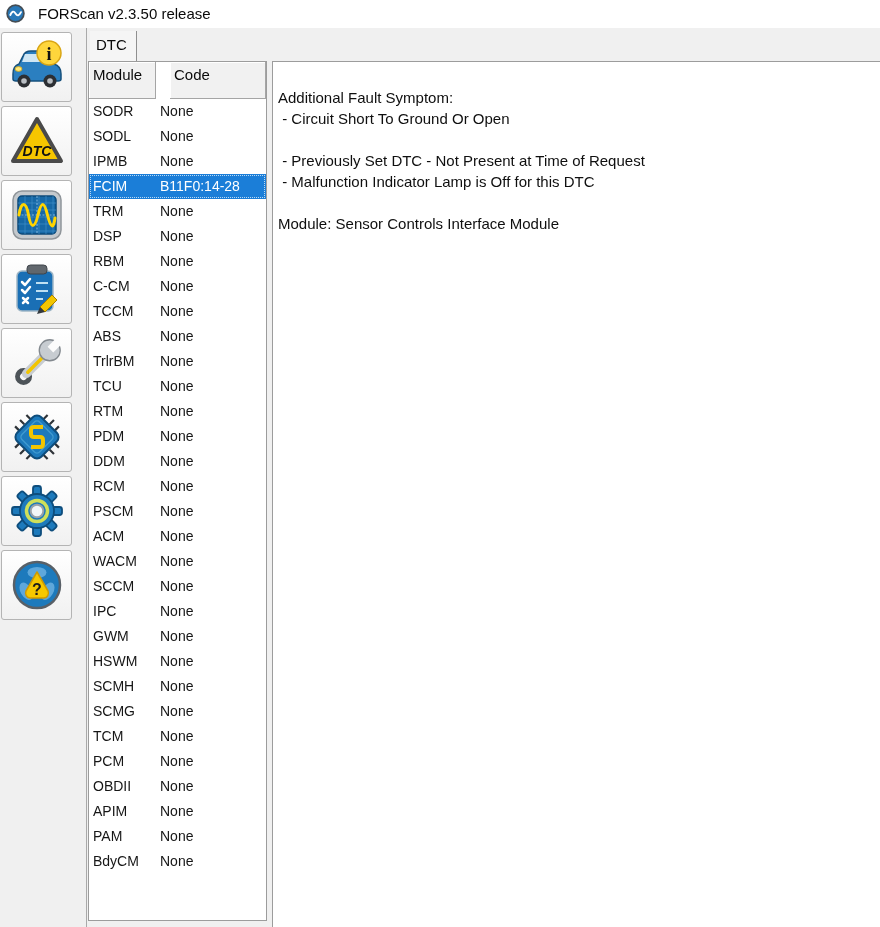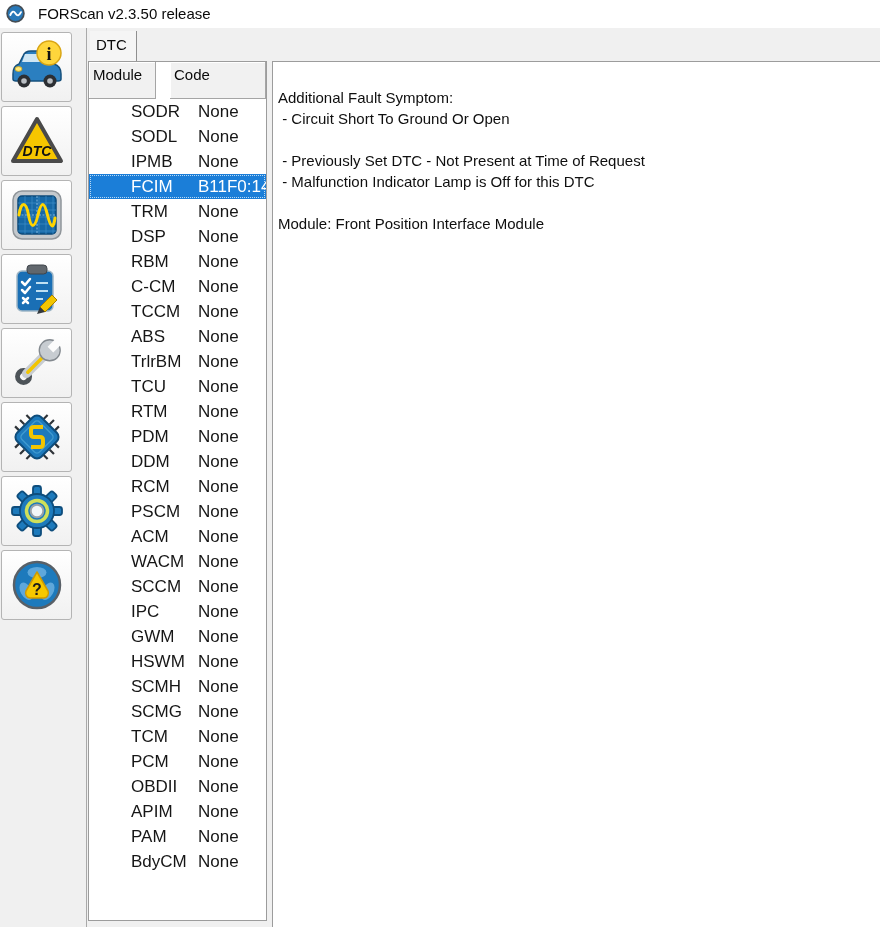--- a/index.html
+++ b/index.html
@@ -55,21 +55,21 @@
   .thead { display:flex; height:37px; }
   .th {
     background:#f1f1f1;
     border-right:1px solid #a5a5a5; border-bottom:1px solid #a5a5a5;
     box-shadow:inset 0 1px 0 #ffffff, inset 1px 0 0 #ffffff;
     font-size:15px; line-height:25px; padding-left:4px; color:#0a0a0a;
     cursor:pointer;
   }
   .th.module { width:67px; }
   .th.code { flex:1;margin-left:14px; }
-  .row { display:flex; height:25px; font-size:17px; line-height:25px; color:#161616; cursor:pointer;padding-left:38px; }
+  .row { display:flex; height:25px; font-size:14px; line-height:25px; color:#161616; cursor:pointer; }
   .cell { padding-left:4px; overflow:hidden; white-space:nowrap; }
   .cell.module { width:67px; }
   .cell.code { flex:1; }
   .row.selected {
     background:var(--sel-bg,#1b7ed8); color:var(--sel-fg,#ffffff);
     outline:1px dotted #b9d9f3; outline-offset:-2px;
   }
   .detail {
     position:absolute; left:272px; top:61px; width:608px; height:866px;
     background:#ffffff; border-left:1px solid #9c9c9c; border-top:1px solid #9c9c9c;
@@ -331,14 +331,14 @@
 </div>
 
 <div class="detail" id="detail-lines">
     <div class="dline"></div>
     <div class="dline">Additional Fault Symptom:</div>
     <div class="dline"> - Circuit Short To Ground Or Open</div>
     <div class="dline"></div>
     <div class="dline"> - Previously Set DTC - Not Present at Time of Request</div>
     <div class="dline"> - Malfunction Indicator Lamp is Off for this DTC</div>
     <div class="dline"></div>
-    <div class="dline">Module: Front Position Interface Module</div>
+    <div class="dline">Module: Sensor Controls Interface Module</div>
   </div>
 
 </body></html>

